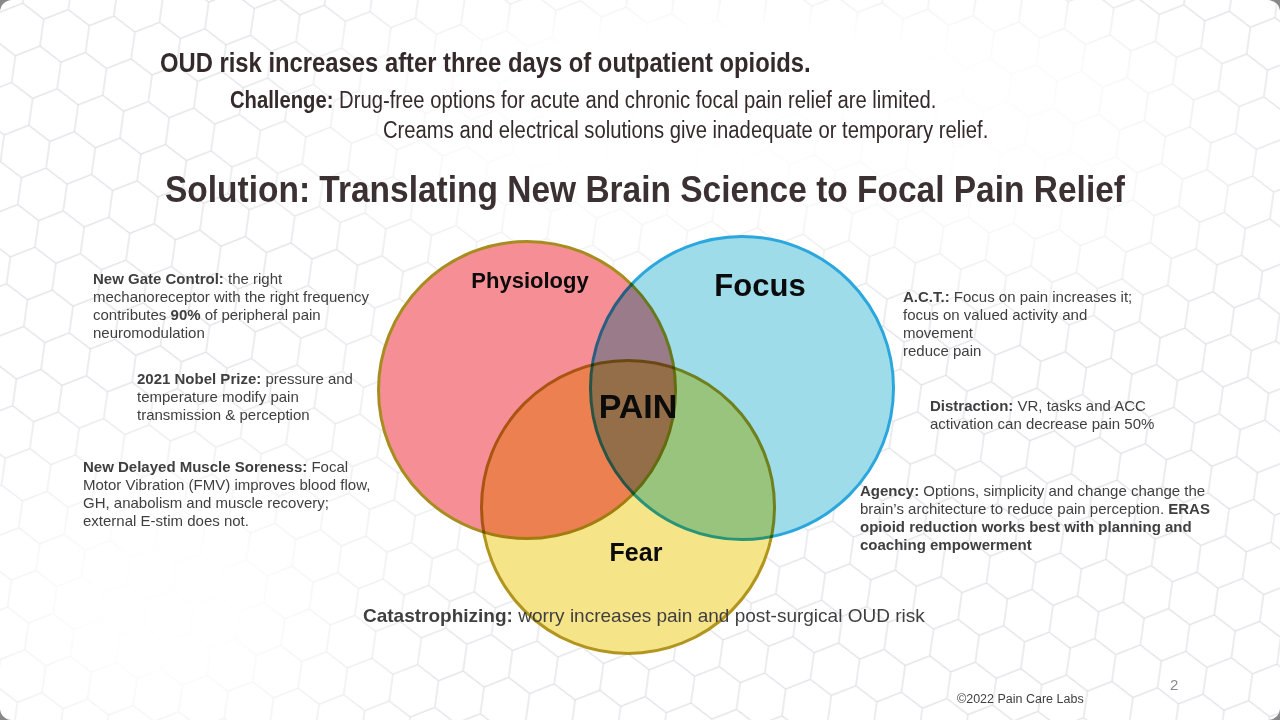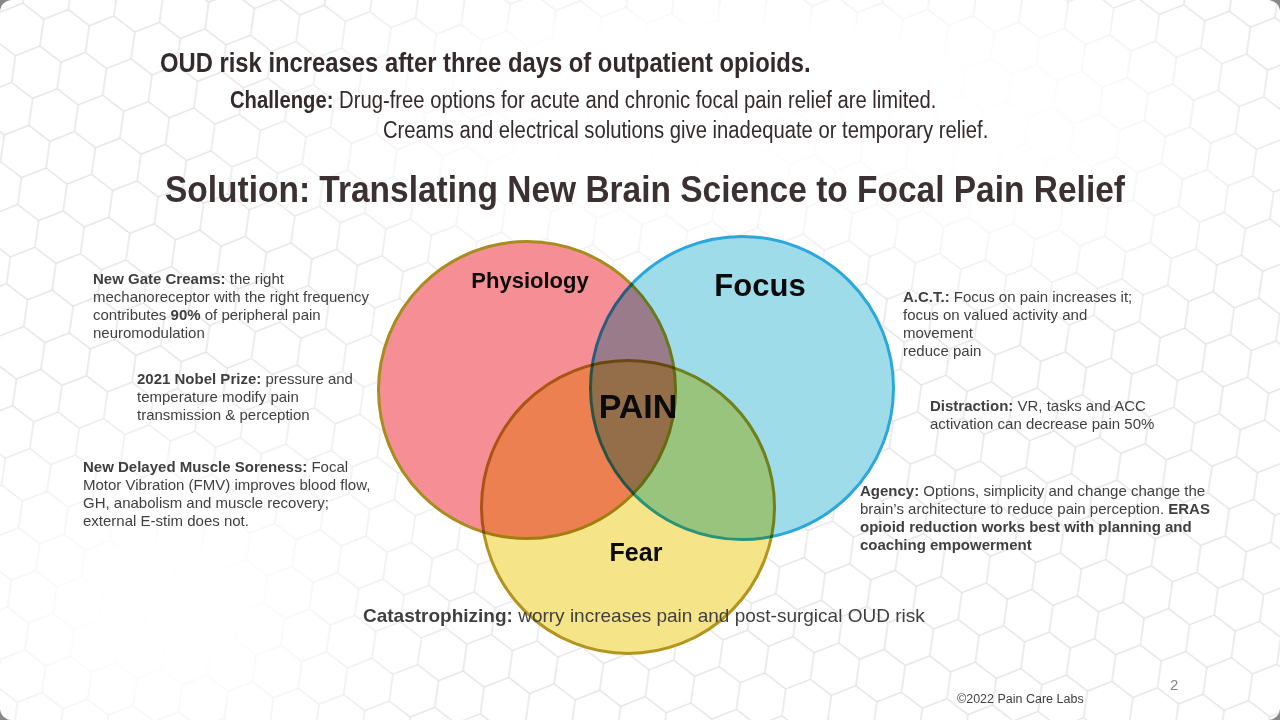--- a/index.html
+++ b/index.html
@@ -92,21 +92,21 @@
     <div class="circle circle-physiology" style="background: rgb(245, 143, 149); border-color: rgb(167, 140, 30);"></div>
     <div class="circle circle-focus" style="background: rgb(159, 220, 234); border-color: rgb(43, 167, 221);"></div>
     <div class="circle circle-fear" style="background: rgb(246, 228, 136); border-color: rgb(177, 149, 31);"></div>
     <div class="vlabel vlabel-physiology">Physiology</div>
     <div class="vlabel vlabel-focus">Focus</div>
     <div class="vlabel vlabel-pain">PAIN</div>
     <div class="vlabel vlabel-fear">Fear</div>
   </div>
 
   <div class="abs note note-gate">
-    <span class="b">New Gate Creams:</span><span> the right mechanoreceptor with the right frequency contributes </span><span class="b">90%</span><span> of peripheral pain neuromodulation</span>
+    <span class="b">New Gate Control:</span><span> the right mechanoreceptor with the right frequency contributes </span><span class="b">90%</span><span> of peripheral pain neuromodulation</span>
   </div>
 
   <div class="abs note note-nobel">
     <span class="b">2021 Nobel Prize:</span><span> pressure and temperature modify pain transmission &amp; perception</span>
   </div>
 
   <div class="abs note note-soreness">
     <span class="b">New Delayed Muscle Soreness:</span><span> Focal Motor Vibration (FMV) improves blood flow, GH, anabolism and muscle recovery; external E-stim does not.</span>
   </div>
 

